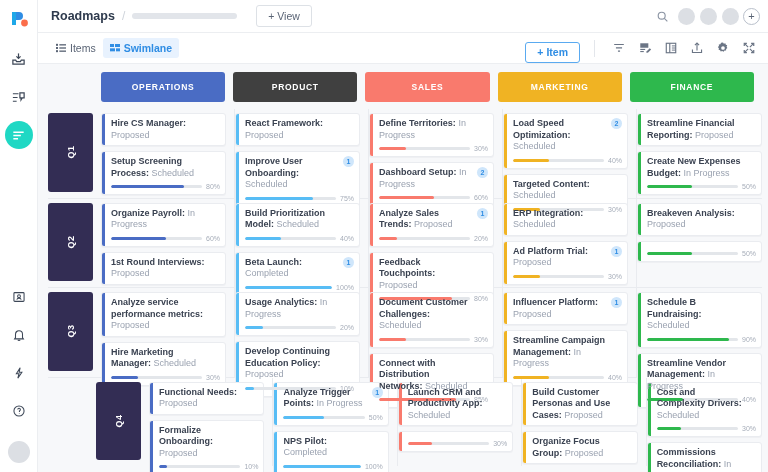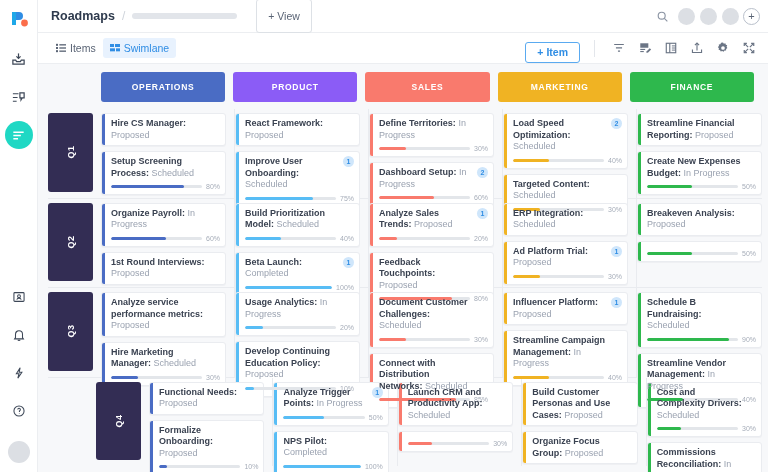--- a/index.html
+++ b/index.html
@@ -40,21 +40,21 @@
   #topbar {
     height:33px; flex:0 0 33px; display:flex; align-items:center;
     border-bottom:1px solid #eceef1; background:#fff; padding:0 8px 0 13px;
   }
   .crumb { font-size:12.5px; font-weight:bold; color:#2e3a4d; }
   .crumb-sep { color:#cfd4db; margin:0 7px; font-size:12px; }
   .crumb-skel {
     width:105px; height:6px; border-radius:3px; background:#e2e5ea;
   }
   .view-btn {
-    margin-left:19px; height:34px; padding:0 11px;
+    margin-left:19px; height:22px; padding:0 11px;
     border:1px solid #dde1e6; border-radius:3px; background:#fff;
     font-size:10.5px; color:#5a6475;
     display:flex; align-items:center; gap:3px;
   }
   .topbar-right { margin-left:auto; display:flex; align-items:center; gap:0; }
   .srch { width:22px; height:22px; display:flex; align-items:center; justify-content:center; color:#8b94a3; }
   .av { width:17px; height:17px; border-radius:50%; background:#dcdfe4; margin-left:5px; }
   .av-plus {
     width:17px; height:17px; border-radius:50%; border:1px solid #b9c0cb;
     margin-left:4px; display:flex; align-items:center; justify-content:center;
@@ -63,21 +63,21 @@
 
   
   #toolbar {
     height:31px; flex:0 0 31px; display:flex; align-items:center;
     border-bottom:1px solid #eceef1; background:#fff; padding:0 8px 0 11px;
   }
   .tab {
     height:20px; padding:0 7px; display:flex; align-items:center; gap:4px;
     font-size:10.5px; color:#5a6475; border-radius:3px;
   }
-  .tab.active { background:#e8f2fe; color:#2f8de4; font-weight:normal; }
+  .tab.active { background:#e8f2fe; color:#2f8de4; font-weight:bold; }
   .tab .tg { display:flex; }
   .toolbar-right { margin-left:auto; display:flex; align-items:center; }
   .item-btn {
     height:21px; padding:0 11px; border:1px solid #5aaaf0; border-radius:3px;
     color:#2f8de4; font-size:10.5px; font-weight:bold; background:#fff;
     display:flex; align-items:center; gap:3px;margin-top:8px;
   }
   .tb-div { width:1px; height:17px; background:#e3e6eb; margin:0 9px 0 14px; }
   .tb-ico {
     width:23px; height:23px; display:flex; align-items:center; justify-content:center;
@@ -320,21 +320,21 @@
           </svg>
         </div>
       </div>
     </div>
 
     <div id="board">
       <div id="hdrrow">
           <div class="colhdr" style="background: rgb(74, 108, 196);">
             <span>OPERATIONS</span>
           </div>
-          <div class="colhdr" style="background: #8b5cf6;">
+          <div class="colhdr" style="background: #404040;">
             <span>PRODUCT</span>
           </div>
           <div class="colhdr" style="background: rgb(249, 122, 109);">
             <span>SALES</span>
           </div>
           <div class="colhdr" style="background: rgb(240, 179, 35);">
             <span>MARKETING</span>
           </div>
           <div class="colhdr" style="background: rgb(46, 184, 77);">
             <span>FINANCE</span>

